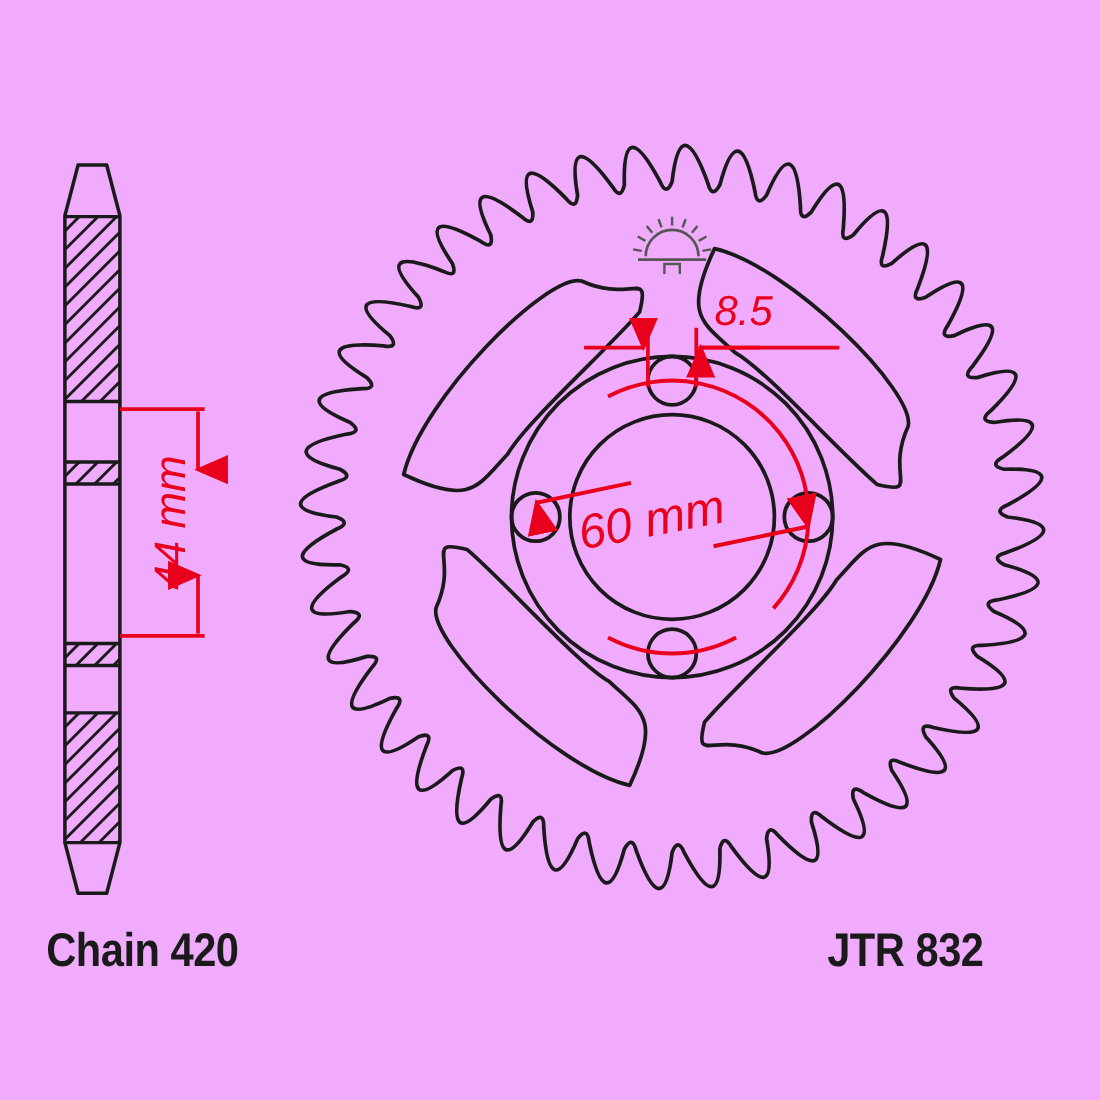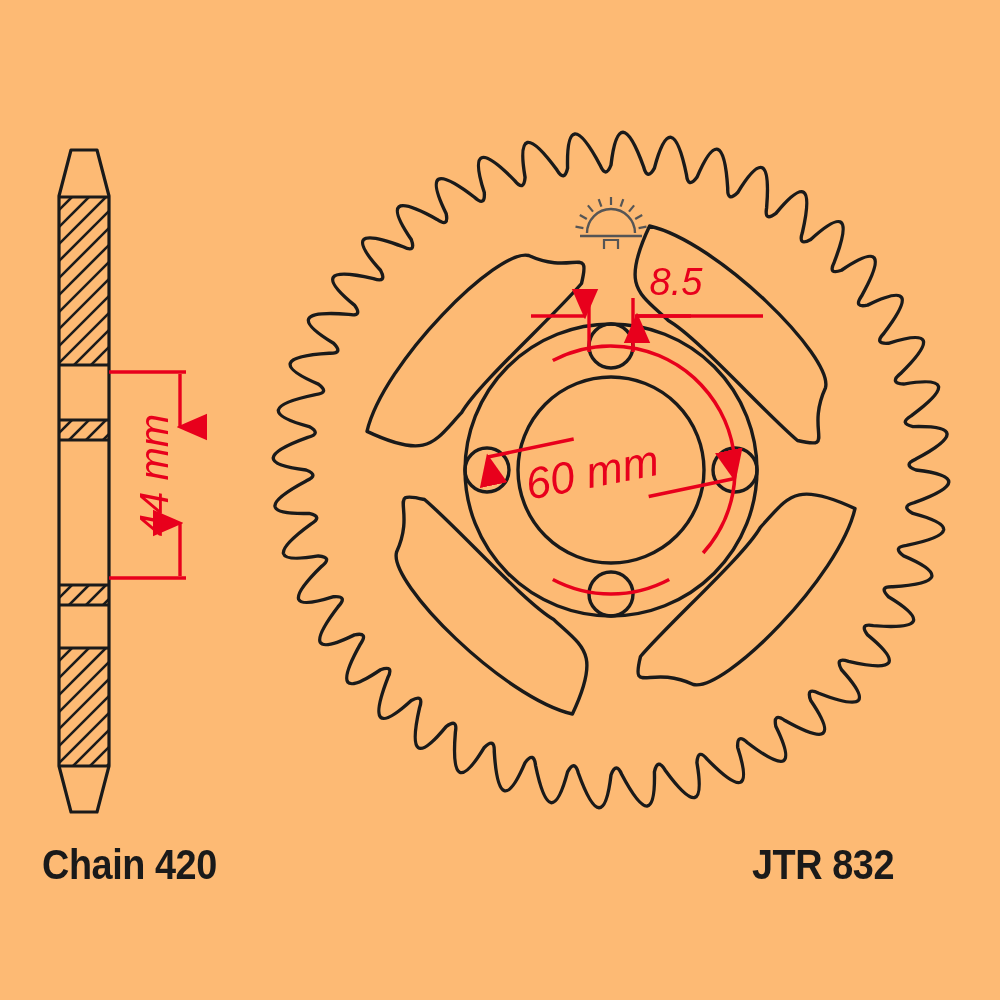--- a/index.html
+++ b/index.html
@@ -11,21 +11,21 @@
   body {
     width: 1000px;
     height: 1000px;
     font-family: "Liberation Sans", sans-serif;
     overflow: hidden;
   }
   #drawing-root {
     position: relative;
     width: 1000px;
     height: 1000px;
-    background: #fdba74;
+    background: #f0abfc;
   }
   svg.sheet {
     position: absolute;
     left: 0;
     top: 0;
     width: 1000px;
     height: 1000px;
     display: block;
   }
   .caption {

